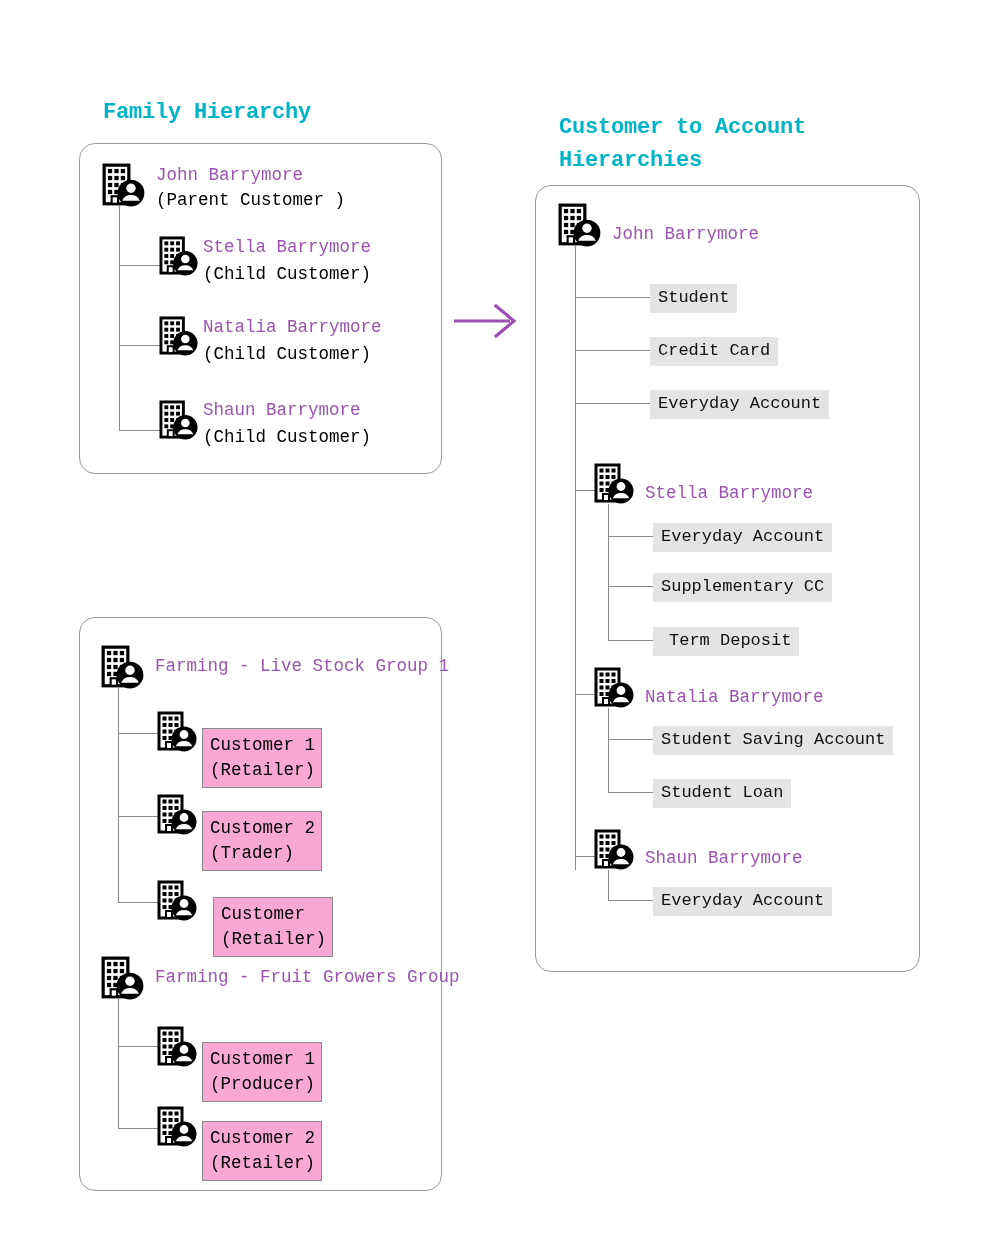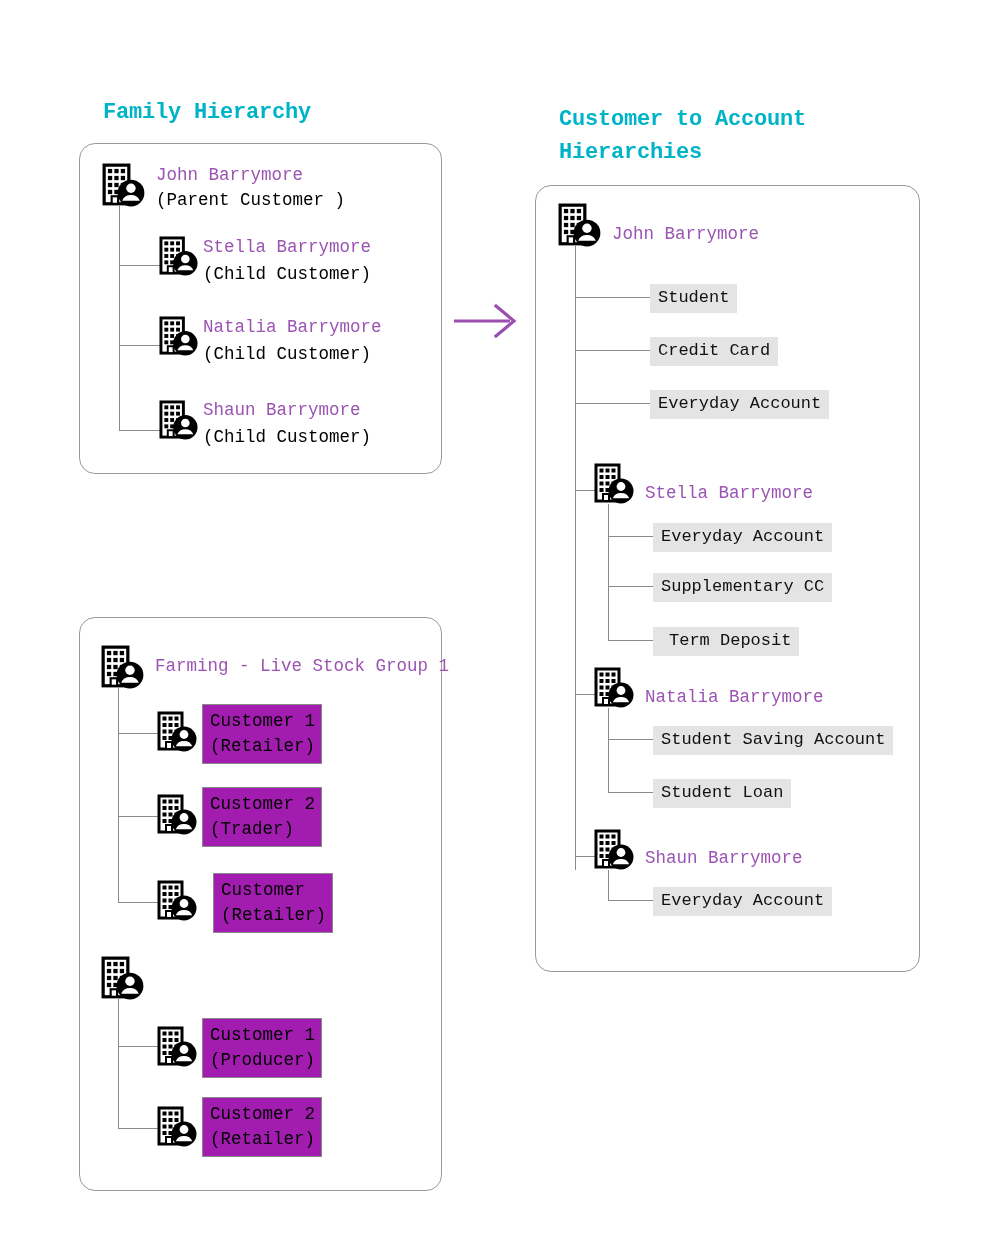--- a/index.html
+++ b/index.html
@@ -85,28 +85,29 @@
     font-size: 17px;
     line-height: 26px;
     padding: 1px 8px 2px 8px;
     white-space: nowrap;
     box-sizing: border-box;
   }
 
   
   .cust-box {
     position: absolute;
-    background: #a21caf;
+    background: #f9a8d4;
     border: 1px solid #8a8a8a;
     box-sizing: border-box;
     padding: 4px 8px 4px 7px;
     color: #000000;
     font-size: 17.5px;
     line-height: 25px;
     white-space: nowrap;
+    margin-top: 24px;
   }
 
   
   .arrow-wrap { position: absolute; }
   .arrow-wrap svg { display: block; }
 </style>
 </head>
 <body>
 
 <div class="canvas">
@@ -230,20 +231,21 @@
   <div class="cust-box" style="left:213px; top:873px; width:120px; height:60px;">
     <div>Customer</div>
     <div>(Retailer)</div>
   </div>
 
   <div class="cust-icon" style="left:101px; top:956px;">
     <svg viewBox="0 0 41 41">
         <use href="#ico-building-person"></use>
       </svg>
   </div>
+  <div class="node-name" style="left:155px; top:966px;">Farming - Fruit Growers Group</div>
 
   <div class="vline" style="left:118px; top:998px; height:131px;"></div>
 
   <div class="hline" style="left:118px; top:1046px; width:48px;"></div>
   <div class="cust-icon" style="left:157px; top:1026px; width:41px; height:41px;">
     <svg viewBox="0 0 41 41">
         <use href="#ico-building-person"></use>
       </svg>
   </div>
   <div class="cust-box" style="left:202px; top:1018px; width:120px; height:60px;">
@@ -255,21 +257,21 @@
   <div class="cust-icon" style="left:157px; top:1106px; width:41px; height:41px;">
     <svg viewBox="0 0 41 41">
         <use href="#ico-building-person"></use>
       </svg>
   </div>
   <div class="cust-box" style="left:202px; top:1097px; width:120px; height:60px;">
     <div>Customer 2</div>
     <div>(Retailer)</div>
   </div>
 
-  <div class="section-title" style="left:559px; top:103px; width:310px;">Customer to Account Hierarchies</div>
+  <div class="section-title" style="left:559px; top:111px; width:310px;">Customer to Account Hierarchies</div>
 
   <div class="panel" style="left:535px; top:185px; width:385px; height:787px;"></div>
 
   <div class="cust-icon" style="left:558px; top:203px;">
     <svg viewBox="0 0 41 41">
         <use href="#ico-building-person"></use>
       </svg>
   </div>
   <div class="node-name" style="left:612px; top:223px;">John Barrymore</div>
 

